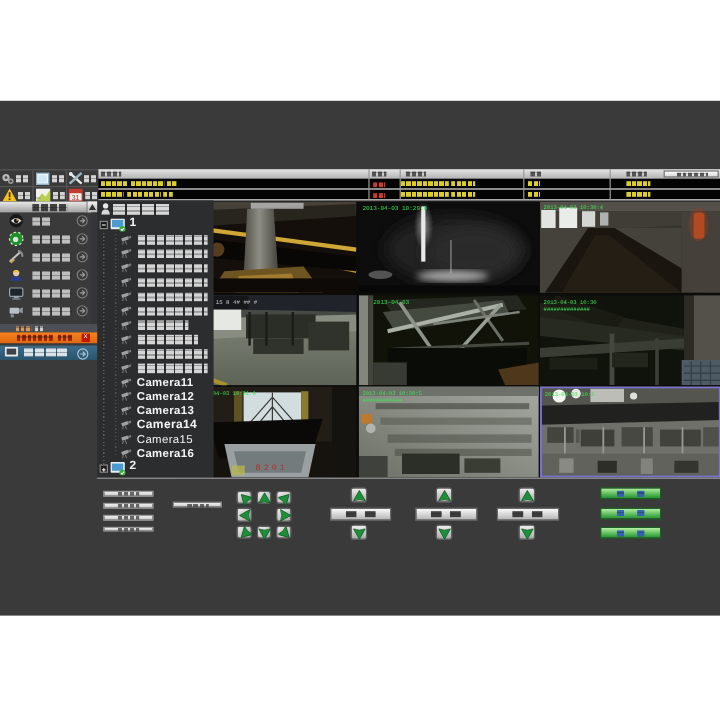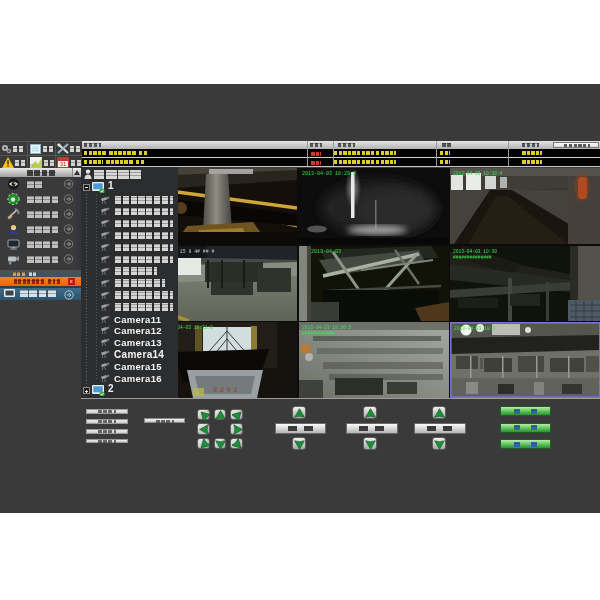--- a/index.html
+++ b/index.html
@@ -473,21 +473,21 @@
         <path d="M1 3 L7 1 L8 4 L2 6 Z" fill="#a0a0a0"></path>
         <path d="M7.2 1.5 L10 .5 L10.5 2.5 L8 3.6 Z" fill="#7d7d7d"></path>
         <path d="M3 6 L2.4 9 M5 5.4 L6 9" stroke="#8f8f8f" stroke-width=".8"></path>
       </svg>
  <div class="abs" style="left:33px;top:182.2px;font-size:10px;font-weight:bold;color:#f5f5f5;letter-spacing:.3px">Camera14</div>
  <svg class="abs" style="left:19px;top:195.1px" width="10" height="8" viewBox="0 0 11 9">
         <path d="M1 3 L7 1 L8 4 L2 6 Z" fill="#a0a0a0"></path>
         <path d="M7.2 1.5 L10 .5 L10.5 2.5 L8 3.6 Z" fill="#7d7d7d"></path>
         <path d="M3 6 L2.4 9 M5 5.4 L6 9" stroke="#8f8f8f" stroke-width=".8"></path>
       </svg>
- <div class="abs" style="left:33px;top:194.1px;font-size:9.5px;font-weight:bold;color:#f5f5f5;letter-spacing:.3px">Camera15</div>
+ <div class="abs" style="left:33px;top:194.1px;font-size:9.5px;font-weight:normal;color:#f5f5f5;letter-spacing:.3px">Camera15</div>
  <svg class="abs" style="left:19px;top:207.0px" width="10" height="8" viewBox="0 0 11 9">
         <path d="M1 3 L7 1 L8 4 L2 6 Z" fill="#a0a0a0"></path>
         <path d="M7.2 1.5 L10 .5 L10.5 2.5 L8 3.6 Z" fill="#7d7d7d"></path>
         <path d="M3 6 L2.4 9 M5 5.4 L6 9" stroke="#8f8f8f" stroke-width=".8"></path>
       </svg>
  <div class="abs" style="left:33px;top:206.0px;font-size:9.5px;font-weight:bold;color:#f5f5f5;letter-spacing:.3px">Camera16</div>
  <div class="abs" style="left:1.5px;top:220.4px;width:7px;height:7px;border:1px solid #8a8a8a;background:#1a1a1a">
         <div class="abs" style="left:1px;top:2.4px;width:3.4px;height:1px;background:#ddd"></div>
         <div class="abs" style="left:2.2px;top:1.2px;width:1px;height:3.4px;background:#ddd"></div>
       </div>

